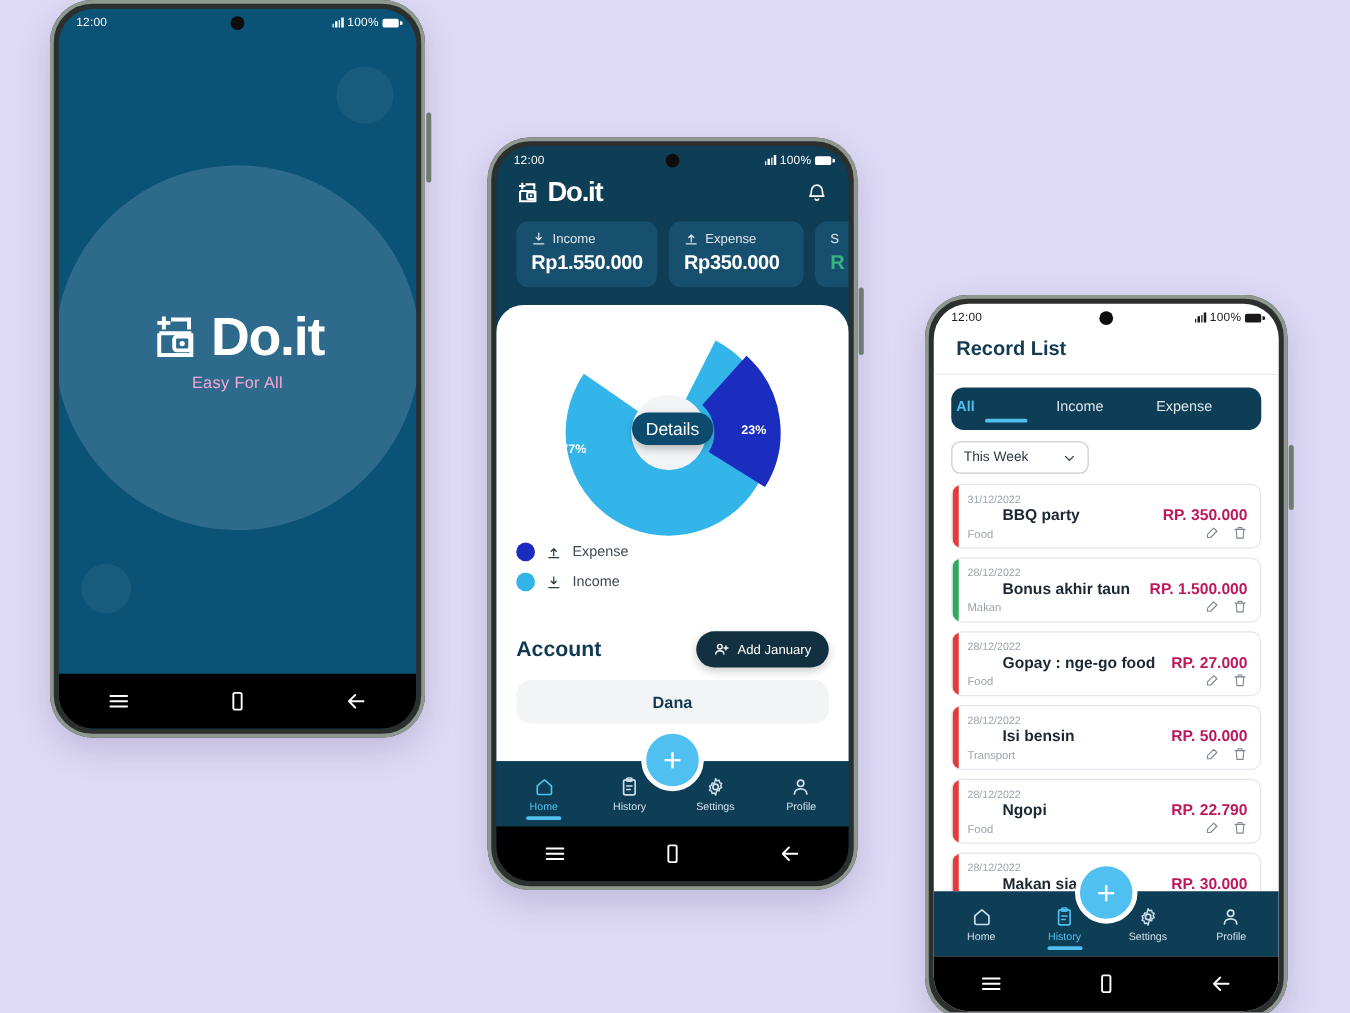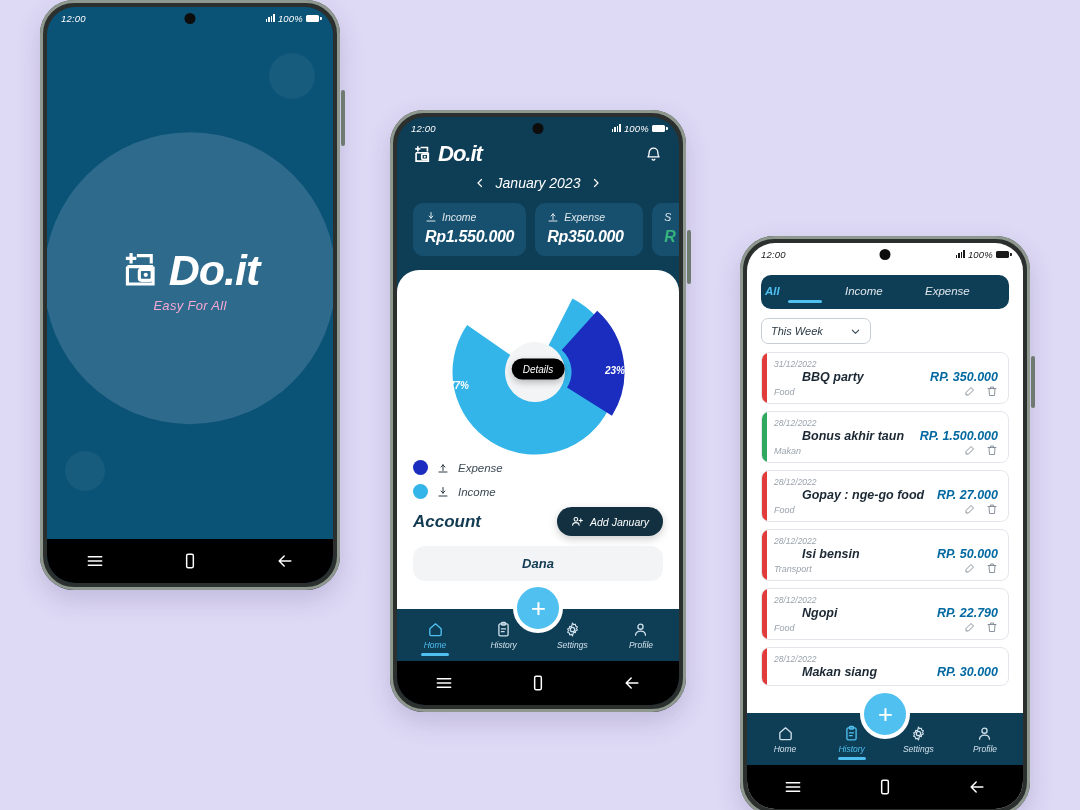--- a/index.html
+++ b/index.html
@@ -2,21 +2,21 @@
 <html><head>
 <meta charset="utf-8">
 <style>
   * { box-sizing: border-box; margin: 0; padding: 0; }
   html, body {
     width: 1080px; height: 810px;
     background: #DEDAF5;
     font-family: "Liberation Sans", sans-serif;
     overflow: hidden;
   }
-  .stage { position: relative; width: 951px; height: 810px; font-style: italic; }
+  .stage { position: relative; width: 951px; height: 810px; }
 
   
   .phone {
     position: absolute;
     background: #2b2f2d;
     border-radius: 34px;
     padding: 7px;
     box-shadow: 0 10px 26px rgba(60,40,110,.18);
   }
   .phone::before { 
@@ -135,33 +135,33 @@
     flex: 1; padding: 14px 16px 0;
     position: relative; overflow: hidden;
   }
   .sheet h2 { color: #123a52; font-size: 17px; font-weight: 700; }
   .donut-wrap { position: relative; height: 170px; margin-top: 2px; }
   .donut { position: absolute; left: 50%; top: 0; transform: translateX(-50%); }
   .pct {
     position: absolute; color: #fff; font-size: 10px; font-weight: 700;
   }
   .pct.left { left: 36px; top: 94px; }
-  .pct.right { right: 38px; top: 79px; }
+  .pct.right { right: 50px; top: 79px; }
   .details-pill {
     position: absolute; left: 50%; top: 83px; transform: translate(-50%,-50%);
-    background: #000000; color: #fff; font-size: 10px;
+    background: #0c4a6e; color: #fff; font-size: 14px;
     padding: 5px 11px; border-radius: 20px;
     box-shadow: 0 3px 7px rgba(0,0,0,.25);
   }
   .legend { margin-top: 4px; display: flex; flex-direction: column; gap: 9px; }
   .legend-row { display: flex; align-items: center; gap: 9px; font-size: 11.5px; color: #3d4a55; }
   .dot { width: 15px; height: 15px; border-radius: 50%; }
   .legend-row svg { width: 12px; height: 12px; color: #2b3a45; }
   .account-row {
-    margin-top: 8px; display: flex; align-items: center; justify-content: space-between;
+    margin-top: 32px; display: flex; align-items: center; justify-content: space-between;
   }
   .account-row h2 { font-size: 17px; }
   .add-account {
     background: #12303f; color: #fff; font-size: 10.5px;
     padding: 8px 14px; border-radius: 20px;
     display: flex; align-items: center; gap: 6px;
     box-shadow: 0 3px 8px rgba(0,0,0,.2);
   }
   .add-account svg { width: 13px; height: 13px; }
   .acct-card {
@@ -225,21 +225,21 @@
   .filter svg { width: 11px; height: 11px; }
   .records { margin-top: 8px; display: flex; flex-direction: column; gap: 7px; }
   .rec {
     position: relative; border: 1px solid #e3e6ea; border-radius: 8px;
     background: #fff; padding: 6px 10px 6px 12px; overflow: hidden;
   }
   .rec .bar { position: absolute; left: 0; top: 0; bottom: 0; width: 5px; }
   .rec .date { font-size: 8.5px; color: #9aa3ad; }
   .rec .mid { display: flex; align-items: center; justify-content: space-between; margin-top: 1px; padding-left: 28px; }
   .rec .name { font-size: 12.5px; font-weight: 700; color: #1b2833; }
-  .rec .amt { font-size: 12.5px; font-weight: 700; color: #0369a1; }
+  .rec .amt { font-size: 12.5px; font-weight: 700; color: #be185d; }
   .rec .bot { display: flex; align-items: flex-end; justify-content: space-between; margin-top: 1px; }
   .rec .cat { font-size: 9px; color: #9aa3ad; }
   .rec .acts { display: flex; gap: 10px; color: #7e8893; }
   .rec .acts svg { width: 12px; height: 12px; }
   #phone3 .bottomnav { color: #cfe0ea; }
   #phone3 .fab { top: -24px; }
 </style>
 </head>
 <body>
 
@@ -325,29 +325,20 @@
               <circle cx="27" cy="29" r="2.4" fill="#fff"></circle>
             </svg>
             <span class="logo-word">Do.it</span>
           </div>
           <svg class="bell" viewBox="0 0 24 24" fill="none">
             <path d="M12 4a5.5 5.5 0 0 0-5.5 5.5c0 4-1.5 5.5-1.5 5.5h14s-1.5-1.5-1.5-5.5A5.5 5.5 0 0 0 12 4z" stroke="currentColor" stroke-width="1.7" stroke-linejoin="round"></path>
             <path d="M10.3 18a1.9 1.9 0 0 0 3.4 0" stroke="currentColor" stroke-width="1.7" stroke-linecap="round"></path>
           </svg>
         </div>
 
-        <div class="monthnav">
-          <svg class="chev" viewBox="0 0 24 24">
-              <path d="M15 5l-7 7 7 7" stroke="currentColor" stroke-width="2.4" fill="none" stroke-linecap="round" stroke-linejoin="round"></path>
-            </svg>
-          <span>January 2023</span>
-          <svg class="chev" viewBox="0 0 24 24">
-              <path d="M9 5l7 7-7 7" stroke="currentColor" stroke-width="2.4" fill="none" stroke-linecap="round" stroke-linejoin="round"></path>
-            </svg>
-        </div>
       </div>
 
       <div class="cards-row">
         <div class="stat-card">
           <div class="lbl">
             <svg viewBox="0 0 24 24" fill="none">
                 <path d="M12 3v11m0 0l-4-4m4 4l4-4M4 20h16" stroke="currentColor" stroke-width="2" stroke-linecap="round" stroke-linejoin="round"></path>
               </svg>
             <span>Income</span>
           </div>
@@ -477,20 +468,21 @@
               <i></i>
               <i></i>
               <i></i>
               <i></i>
             </span>
           <span>100%</span>
           <span class="batt"></span>
         </span>
       </div>
 
+      <div class="rl-title">Record List</div>
 
       <div class="rl-body">
         <div class="tabs">
           <div class="tab active"><span>All</span></div>
           <div class="tab"><span>Income</span></div>
           <div class="tab"><span>Expense</span></div>
         </div>
 
         <div class="filter">
           <span>This Week</span>

